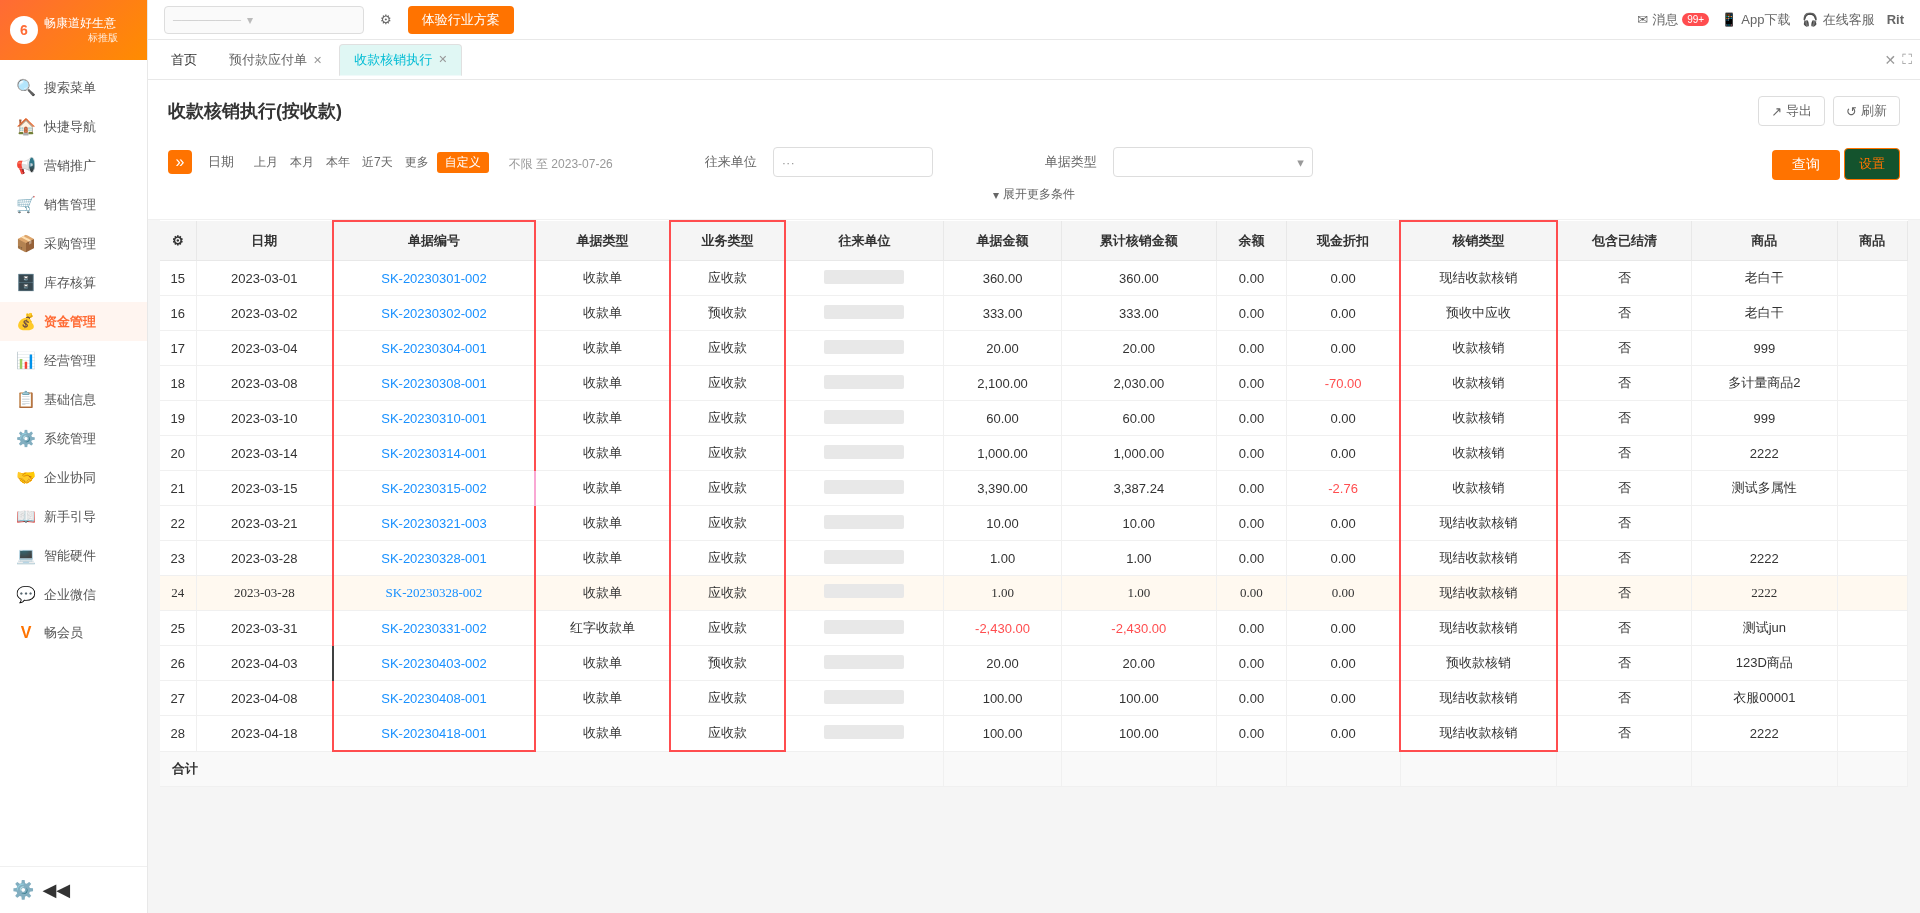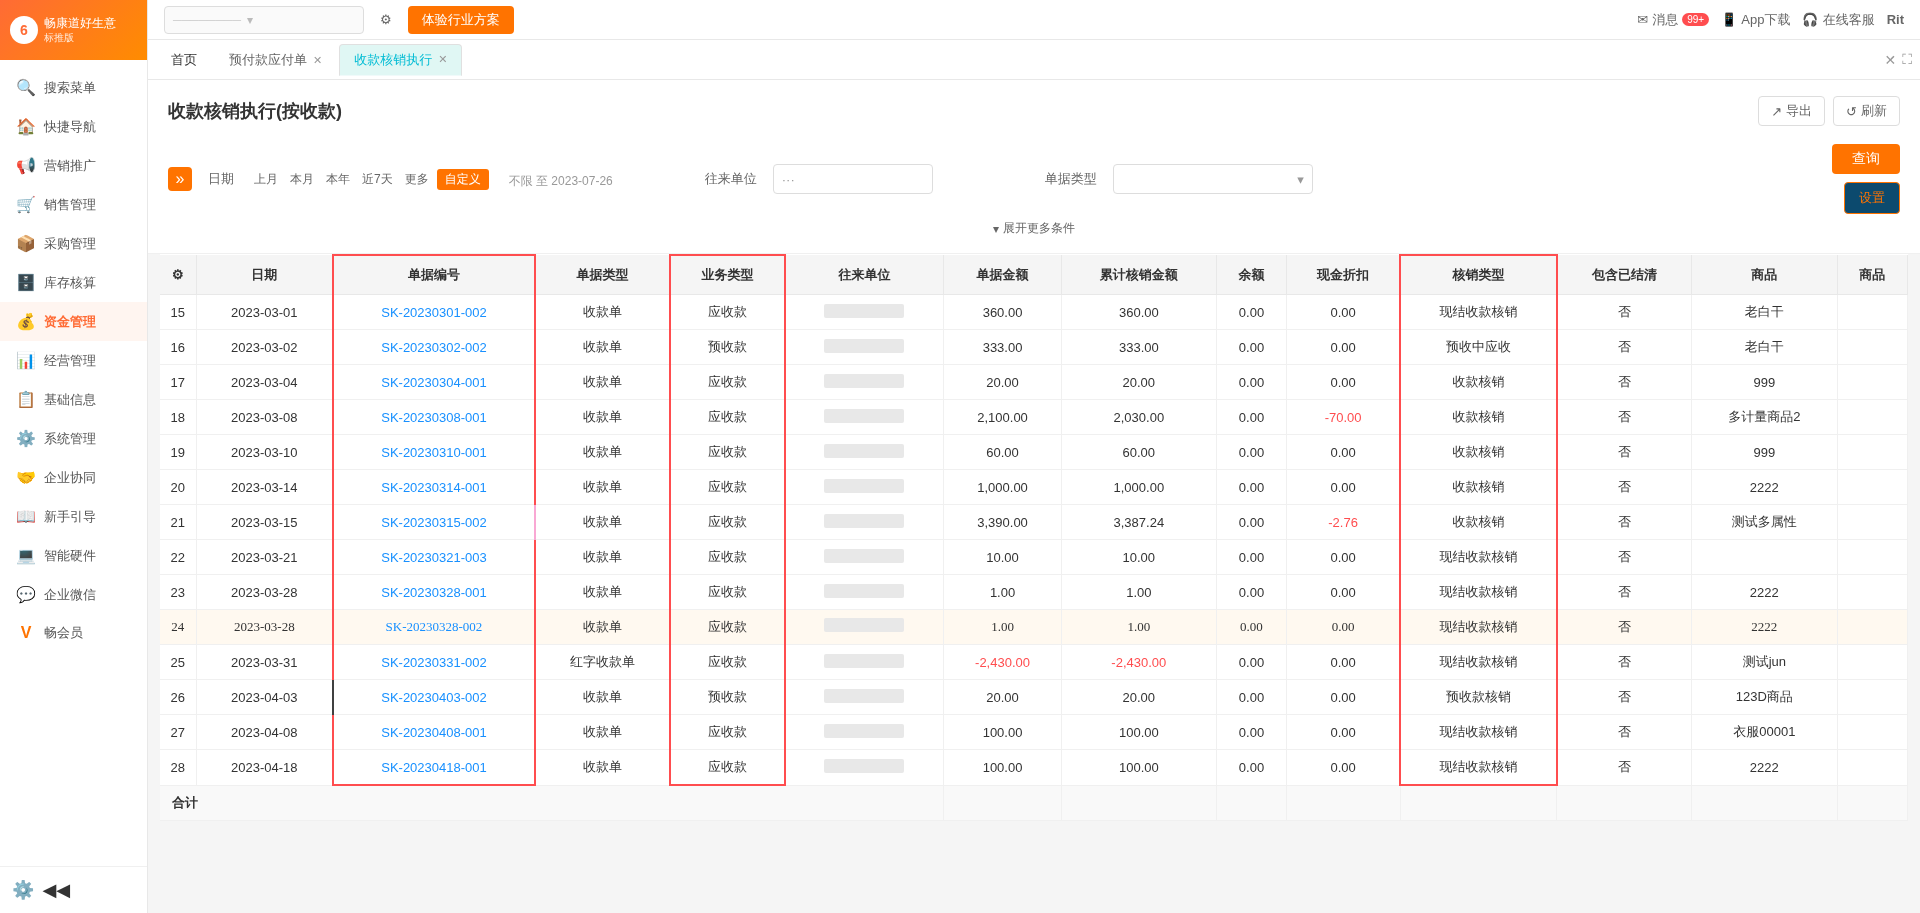--- a/index.html
+++ b/index.html
@@ -47,21 +47,21 @@
     .filter-bar { background: #fff; padding: 10px 20px; border-bottom: 1px solid #f0f0f0; flex-shrink: 0; }
     .filter-row { display: flex; align-items: center; gap: 16px; flex-wrap: wrap; }
     .filter-expand-btn { background: #ff7300; color: #fff; border: none; width: 24px; height: 24px; border-radius: 4px; cursor: pointer; font-size: 16px; display: flex; align-items: center; justify-content: center; flex-shrink: 0; }
     .filter-label { color: #666; font-size: 13px; white-space: nowrap; }
     .filter-date-options { display: flex; gap: 4px; align-items: center; }
     .date-btn { color: #666; font-size: 12px; cursor: pointer; padding: 2px 4px; }
     .date-custom { background: #ff7300; color: #fff; padding: 2px 8px; border-radius: 3px; font-size: 12px; cursor: pointer; }
     .filter-date-range { color: #999; font-size: 12px; margin-top: 4px; text-align: right; }
     .filter-select { border: 1px solid #ddd; border-radius: 4px; padding: 4px 8px; font-size: 13px; color: #999; min-width: 160px; height: 30px; display: flex; align-items: center; gap: 4px; background: #fff; cursor: pointer; }
     .btn-query { background: #ff7300; color: #fff; border: none; padding: 6px 20px; border-radius: 4px; cursor: pointer; font-size: 14px; }
-    .btn-settings { background: #0c4a6e; border: 1px solid #ff7300; color: #ff7300; padding: 6px 14px; border-radius: 4px; cursor: pointer; font-size: 13px; margin-top: 4px; }
+    .btn-settings { background: #14532d; border: 1px solid #ff7300; color: #ff7300; padding: 6px 14px; border-radius: 4px; cursor: pointer; font-size: 13px; margin-top: 4px; }
     .filter-expand-row { display: flex; justify-content: center; padding: 6px 0; }
     .expand-more-btn { background: none; border: none; color: #666; cursor: pointer; font-size: 12px; display: flex; align-items: center; gap: 4px; }
 
     
     .table-container { flex: 1; overflow: auto; padding: 0 12px 12px; background: #f5f5f5; }
     table { width: 100%; border-collapse: collapse; background: #fff; font-size: 13px; }
     thead th { background: #f5f5f5; padding: 10px 8px; text-align: center; font-weight: 600; color: #333; border-bottom: 1px solid #e8e8e8; border-right: 1px solid #e8e8e8; white-space: nowrap; position: sticky; top: 0; z-index: 2; }
     tbody td { padding: 8px 8px; text-align: center; border-bottom: 1px solid #f0f0f0; border-right: 1px solid #f0f0f0; color: #333; white-space: nowrap; }
     tbody tr.highlighted { background: #fff9f0; font-family: Liberation Serif, serif; }
     tbody tr.total-row { background: #f9f9f9; font-weight: bold; }
@@ -75,21 +75,21 @@
     .table-container::-webkit-scrollbar-thumb { background: #ccc; border-radius: 4px; }
   </style>
 </head>
 <body>
 
 <div class="sidebar">
   <div class="sidebar-logo">
     <div class="sidebar-logo-icon">6</div>
     <div class="sidebar-logo-text">
       <div>畅康道好生意</div>
-      <div style="font-size:10px;opacity:0.85;">标推版</div>
+      <div style="font-size:10px;opacity:0.85;margin-left:44px;">标推版</div>
     </div>
   </div>
   <div class="sidebar-menu">
     <div class="sidebar-item">
       <span class="icon">🔍</span>
       <span>搜索菜单</span>
     </div>
     <div class="sidebar-item">
       <span class="icon">🏠</span>
       <span>快捷导航</span>
@@ -236,21 +236,21 @@
       <div class="filter-select">
         <span>···</span>
       </div>
       <span style="flex:0 0 80px;"></span>
       <span class="filter-label">单据类型</span>
       <div class="filter-select" style="min-width:200px;">
         <span style="color:#ccc;flex:1;"></span>
         <span>▾</span>
       </div>
       <span style="flex:1;"></span>
-      <div style="display:flex;flex-direction:column;gap:4px;align-items:flex-end;">
+      <div style="display:flex;flex-direction:row;gap:4px;align-items:flex-end;">
         <button class="btn-query">查询</button>
         <button class="btn-settings">设置</button>
       </div>
     </div>
     <div class="filter-expand-row">
       <button class="expand-more-btn">
         <span>▾</span>
         <span>展开更多条件</span>
       </button>
     </div>

